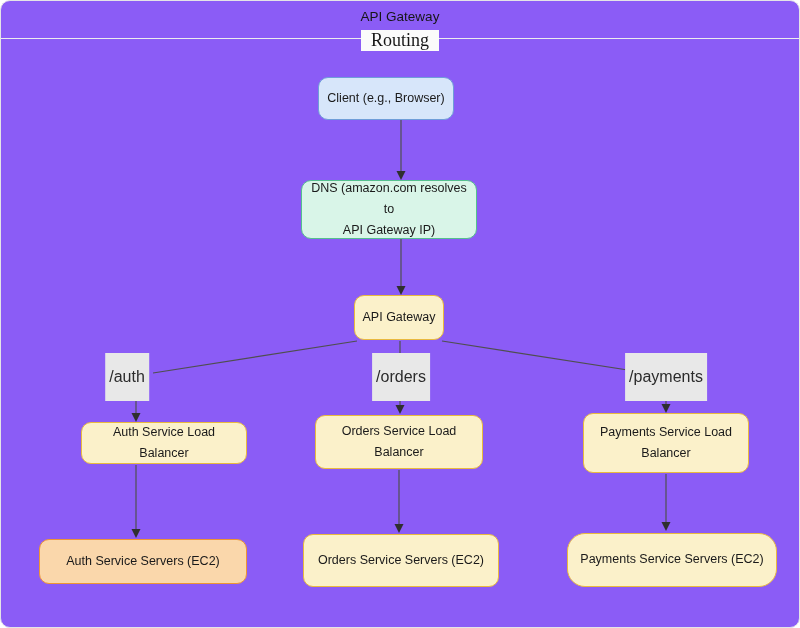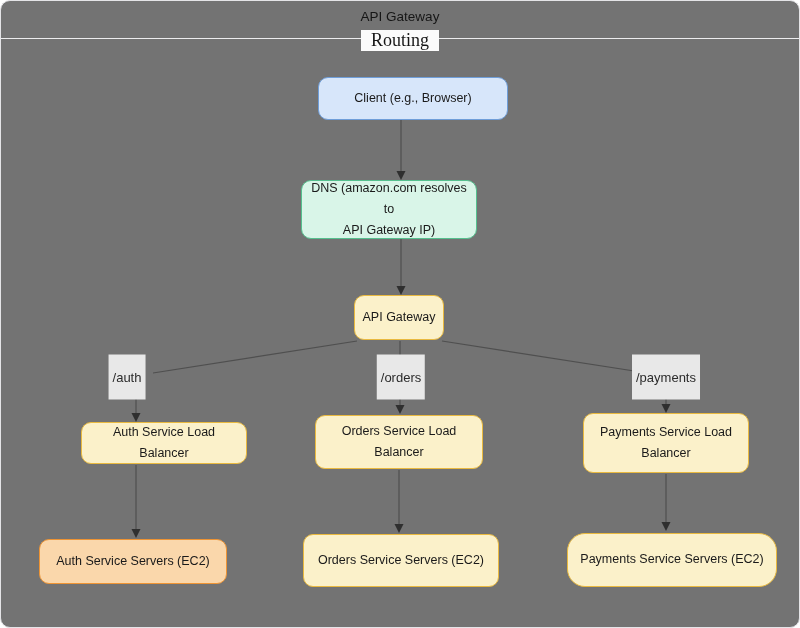--- a/index.html
+++ b/index.html
@@ -6,21 +6,21 @@
     margin: 0;
     padding: 0;
     background: #ffffff;
     font-family: "Liberation Sans", "DejaVu Sans", sans-serif;
   }
   .canvas {
     position: relative;
     width: 800px;
     height: 628px;
     box-sizing: border-box;
-    background: #737373;
+    background: #8b5cf6;
     border: 1px solid #e4e4e7;
     border-radius: 10px;
     overflow: hidden;
     color: #1a1a1a;
   }
   .title-line {
     position: absolute;
     left: 0;
     width: 100%;
     text-align: center;
@@ -72,36 +72,36 @@
     font-size: 12.5px;
     line-height: 1.7;
     padding: 2px 6px;
     z-index: 4;
   }
   .node.blue   { background: #d7e6fa; border-color: #6f9ed9; }
   .node.green  { background: #d9f5e8; border-color: #55c08e; }
   .node.yellow { background: #fbf1ca; border-color: #e9b93f; }
   .node.orange { background: #fad7ab; border-color: #ee9434; }
 
-  .node-client          { left: 317px; top: 76px;  width: 190px; height: 43px; }
+  .node-client          { left: 317px; top: 76px;  width: 136px; height: 43px; }
   .node-dns             { left: 300px; top: 179px; width: 176px; height: 59px; }
   .node-api-gateway     { left: 353px; top: 294px; width: 90px;  height: 45px; }
   .node-auth-lb         { left: 64px;  top: 421px; width: 166px; height: 42px; margin-left: 16px; }
   .node-orders-lb       { left: 314px; top: 414px; width: 168px; height: 54px; }
   .node-payments-lb     { left: 582px; top: 412px; width: 166px; height: 60px; }
-  .node-auth-servers    { left: 38px;  top: 538px; width: 188px; height: 45px; }
+  .node-auth-servers    { left: 38px;  top: 538px; width: 208px; height: 45px; }
   .node-orders-servers  { left: 302px; top: 533px; width: 196px; height: 53px; }
   .node-payments-servers{ left: 566px; top: 532px; width: 210px; height: 54px; border-radius: 18px; }
 
   .edge-label {
     position: absolute;
     transform: translate(-50%, -50%);
     background: #e8e8e8;
     color: #2b2b2b;
-    font-size: 13px;
+    font-size: 16px;
     padding: 15px 4px;
     z-index: 5;
     white-space: nowrap;
   }
   .edge-label-auth     { left: 126px; top: 376px; }
   .edge-label-orders   { left: 400px; top: 376px; }
   .edge-label-payments { left: 665px; top: 376px; }
 </style>
 </head>
 <body>

